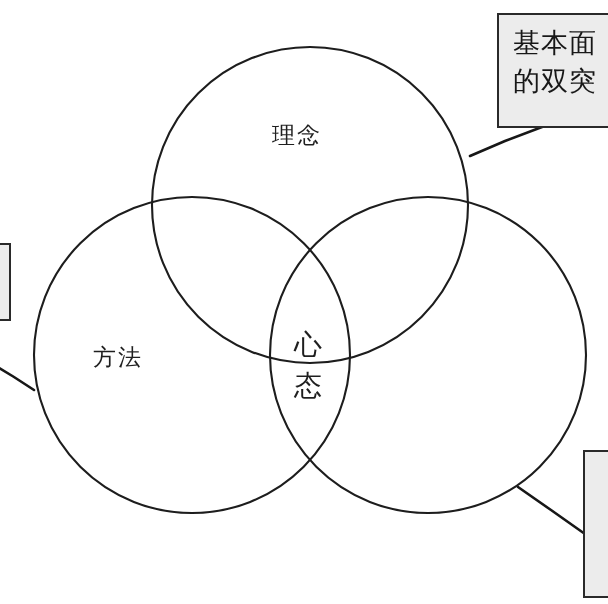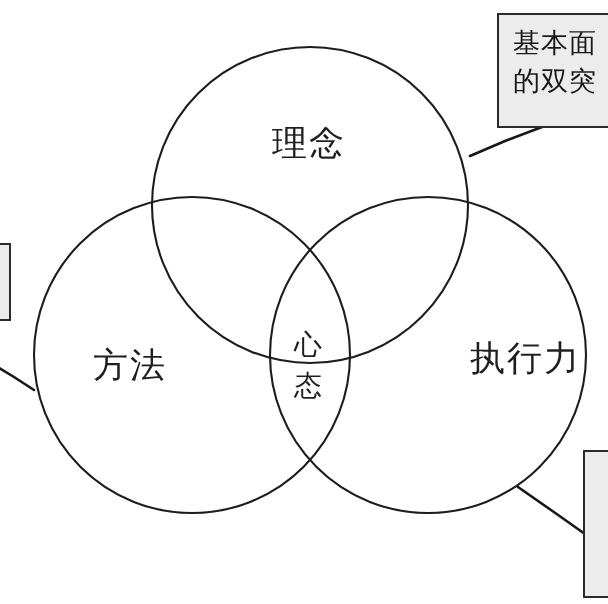--- a/index.html
+++ b/index.html
@@ -74,21 +74,21 @@
   }
   #callout-bottom-right {
     left: 583px;
     top: 450px;
     width: 120px;
     height: 148px;
     padding: 10px 0 0 12px;
   }
   .circle-label {
     position: absolute;
-    font-size: 35px;
+    font-size: 23px;
     color: #1f1f1f;
     letter-spacing: 2px;
     white-space: nowrap;
     font-family: "DejaVu Sans", "Liberation Sans", sans-serif;
   }
   #label-top {
     left: 272px;
     top: 120px;
   }
   #label-left {
@@ -127,21 +127,20 @@
     <circle class="venn-circle" cx="310" cy="205" r="158"></circle>
     <circle class="venn-circle" cx="192" cy="355" r="158"></circle>
     <circle class="venn-circle" cx="428" cy="355" r="158"></circle>
 
   </svg>
 
   <div class="circle-label" id="label-top">理念</div>
 
   <div class="circle-label" id="label-left">方法</div>
 
-  <div class="circle-label" id="label-right">执行力</div>
 
   <div class="circle-label" id="label-center">
     <span>心</span>
     <span>态</span>
   </div>
 
   <div class="callout-box" id="callout-top-right">
     <div class="callout-text">基本面</div>
     <div class="callout-text">的双突</div>
   </div>

